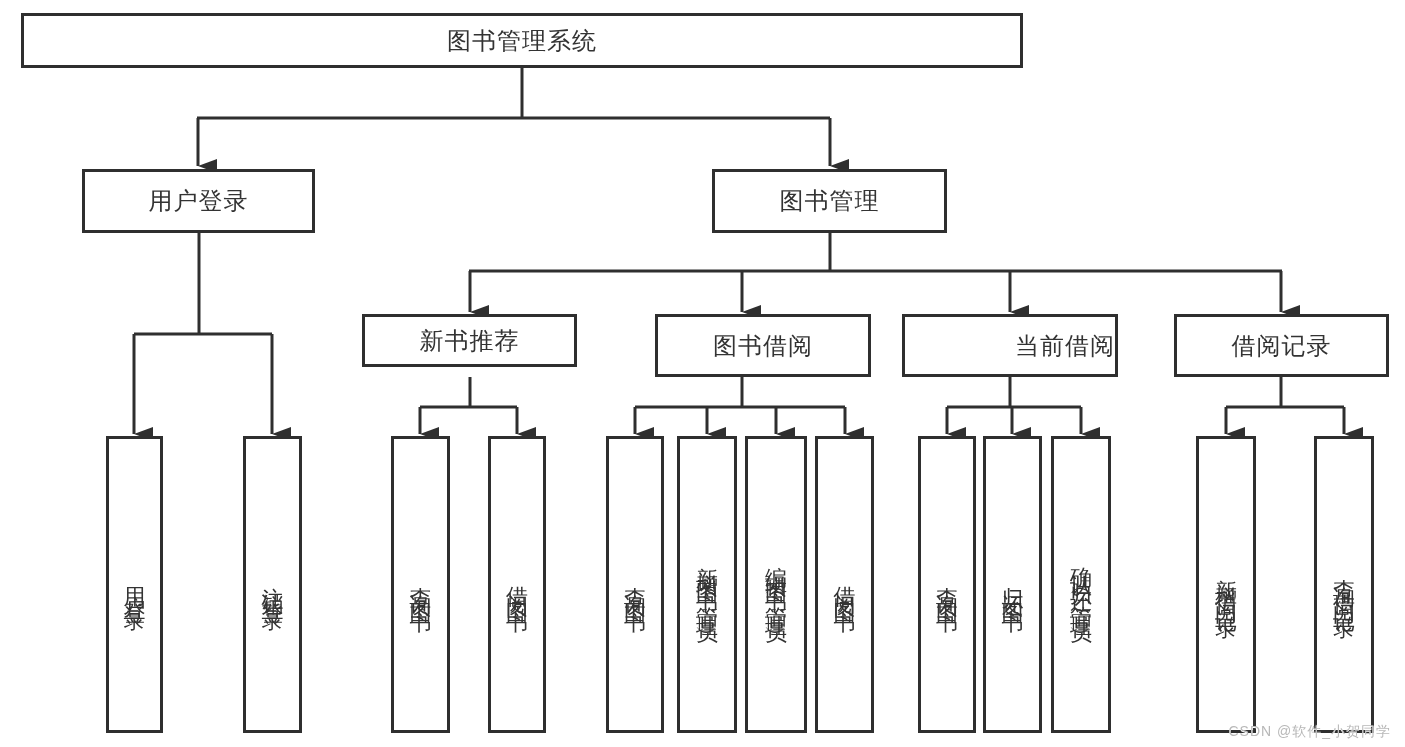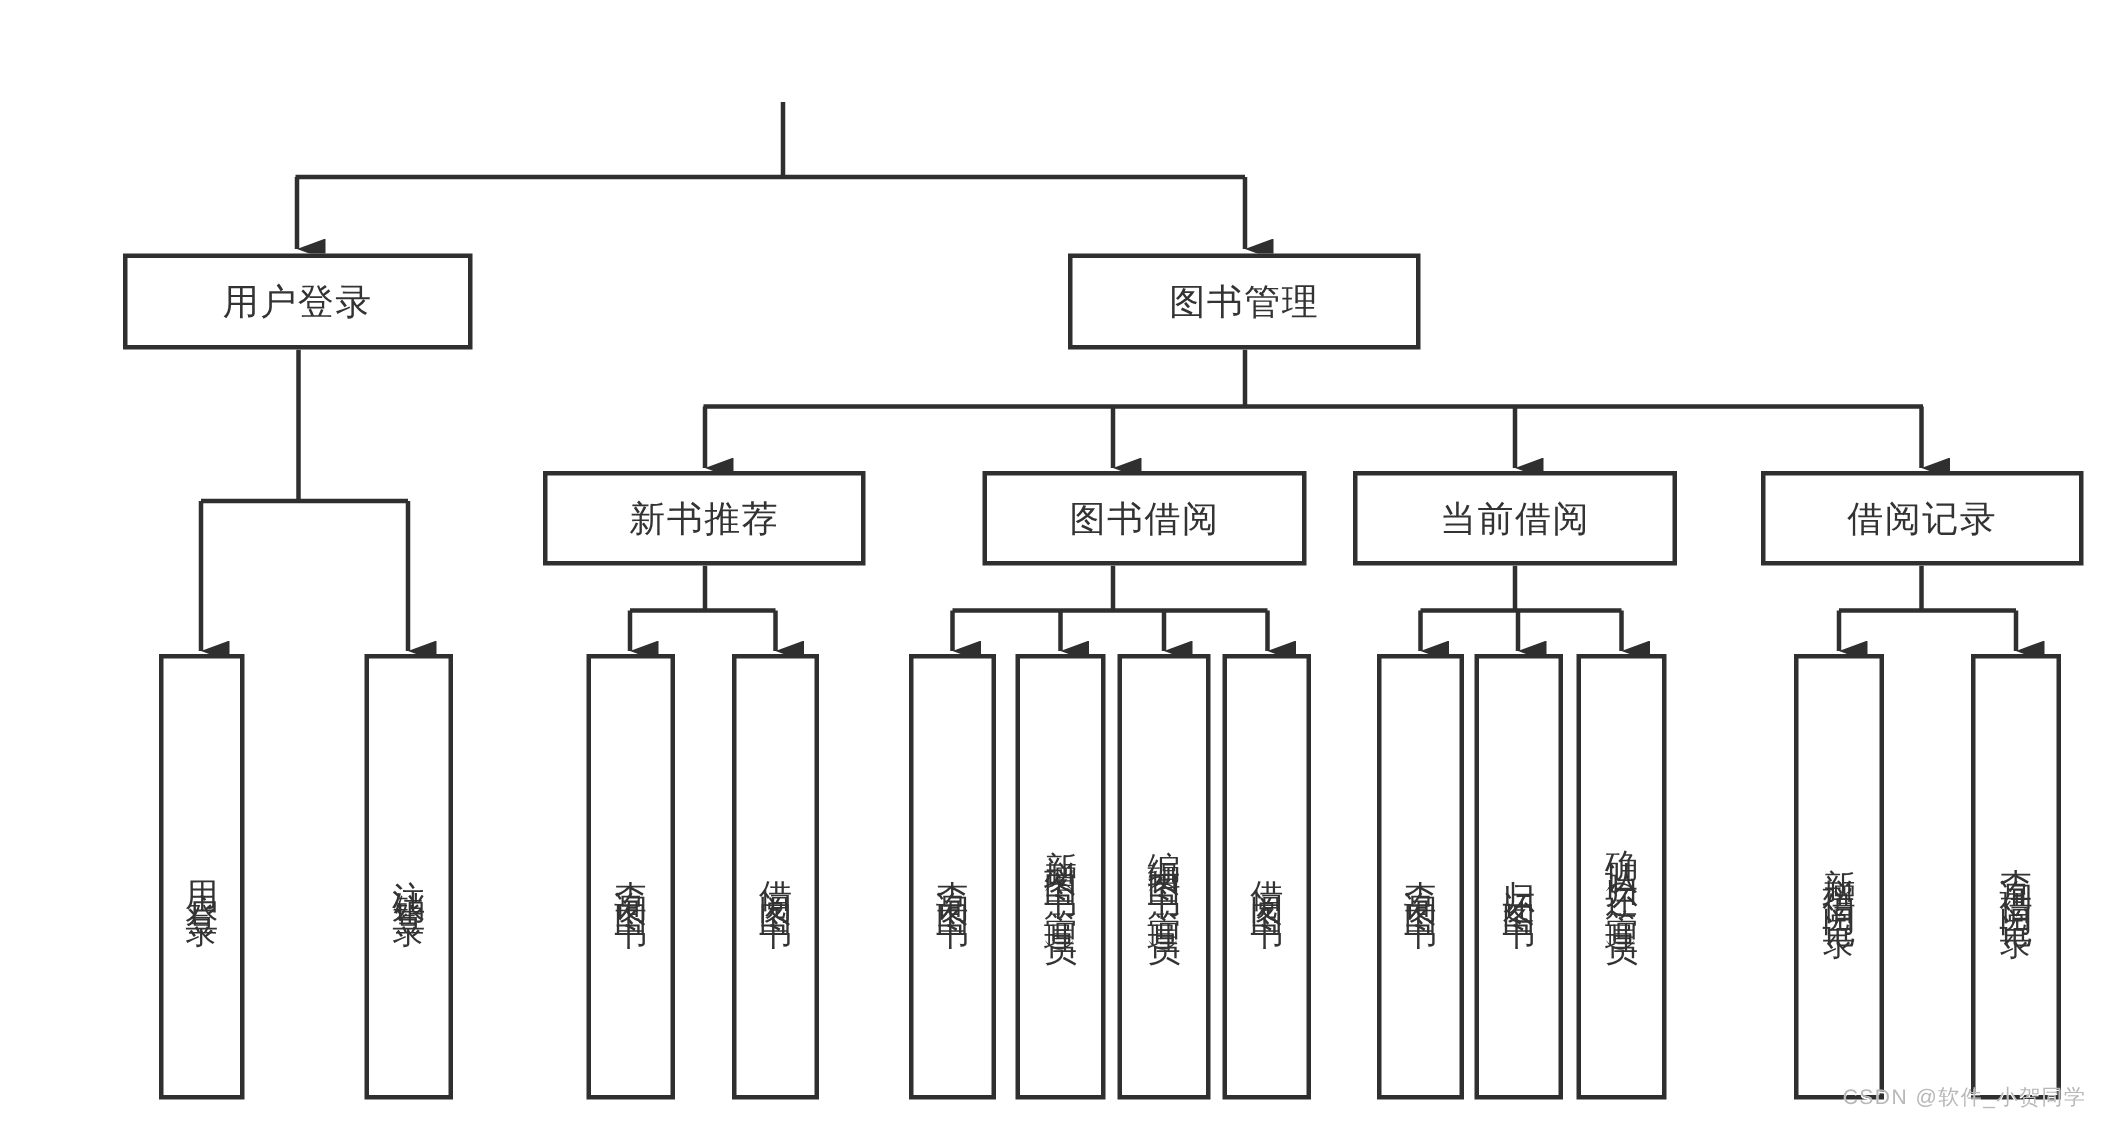--- a/index.html
+++ b/index.html
@@ -119,35 +119,38 @@
     <line x1="947" y1="407" x2="947" y2="434" marker-end="url(#arrowhead)"></line>
     <line x1="1012" y1="407" x2="1012" y2="434" marker-end="url(#arrowhead)"></line>
     <line x1="1081" y1="407" x2="1081" y2="434" marker-end="url(#arrowhead)"></line>
 
     <line x1="1281" y1="377" x2="1281" y2="407"></line>
     <line x1="1226" y1="407" x2="1344" y2="407"></line>
     <line x1="1226" y1="407" x2="1226" y2="434" marker-end="url(#arrowhead)"></line>
     <line x1="1344" y1="407" x2="1344" y2="434" marker-end="url(#arrowhead)"></line>
   </svg>
 
+  <div class="node hbox root-box" style="left:21px; top:13px; width:1002px; height:55px;">
+    <span>图书管理系统</span>
+  </div>
 
   <div class="node hbox" style="left:82px; top:169px; width:233px; height:64px;">
     <span>用户登录</span>
   </div>
   <div class="node hbox" style="left:712px; top:169px; width:235px; height:64px;font-family:Liberation Mono, monospace;">
     <span>图书管理</span>
   </div>
 
-  <div class="node hbox" style="left:362px; top:314px; width:215px; height:63px;">
+  <div class="node hbox" style="left:362px; top:314px; width:215px; height:53px;">
     <span>新书推荐</span>
   </div>
   <div class="node hbox" style="left:634px; top:314px; width:216px; height:63px;margin-left:21px;">
     <span>图书借阅</span>
   </div>
-  <div class="node hbox" style="left:902px; top:314px; width:216px; height:63px;">
+  <div class="node hbox" style="left:902px; top:314px; width:216px; height:63px;justify-content:flex-end;">
     <span>当前借阅</span>
   </div>
   <div class="node hbox" style="left:1174px; top:314px; width:215px; height:63px;">
     <span>借阅记录</span>
   </div>
 
   <div class="node vbox" style="left:106px; width:57px;">
     <span>用户登录</span>
   </div>
   <div class="node vbox" style="left:243px; width:59px;">

